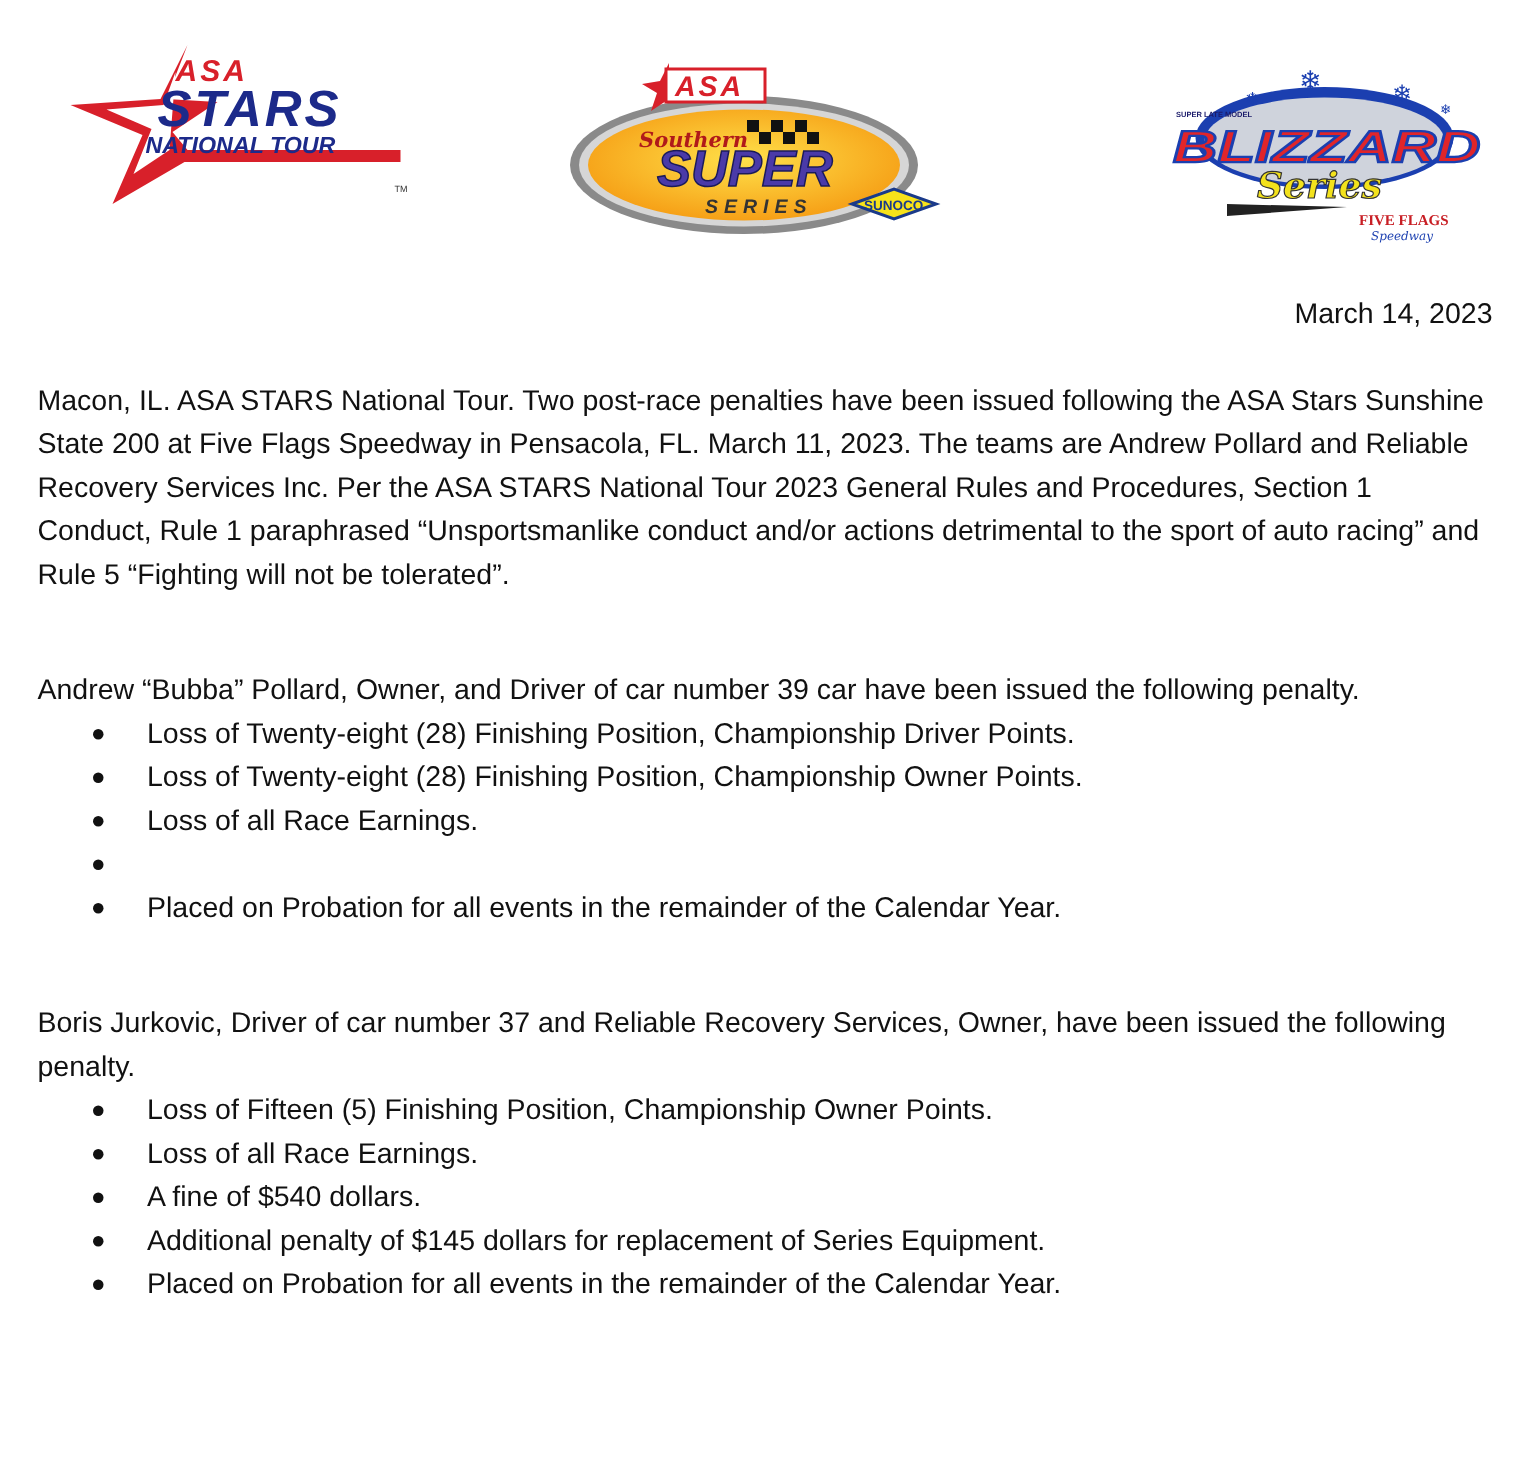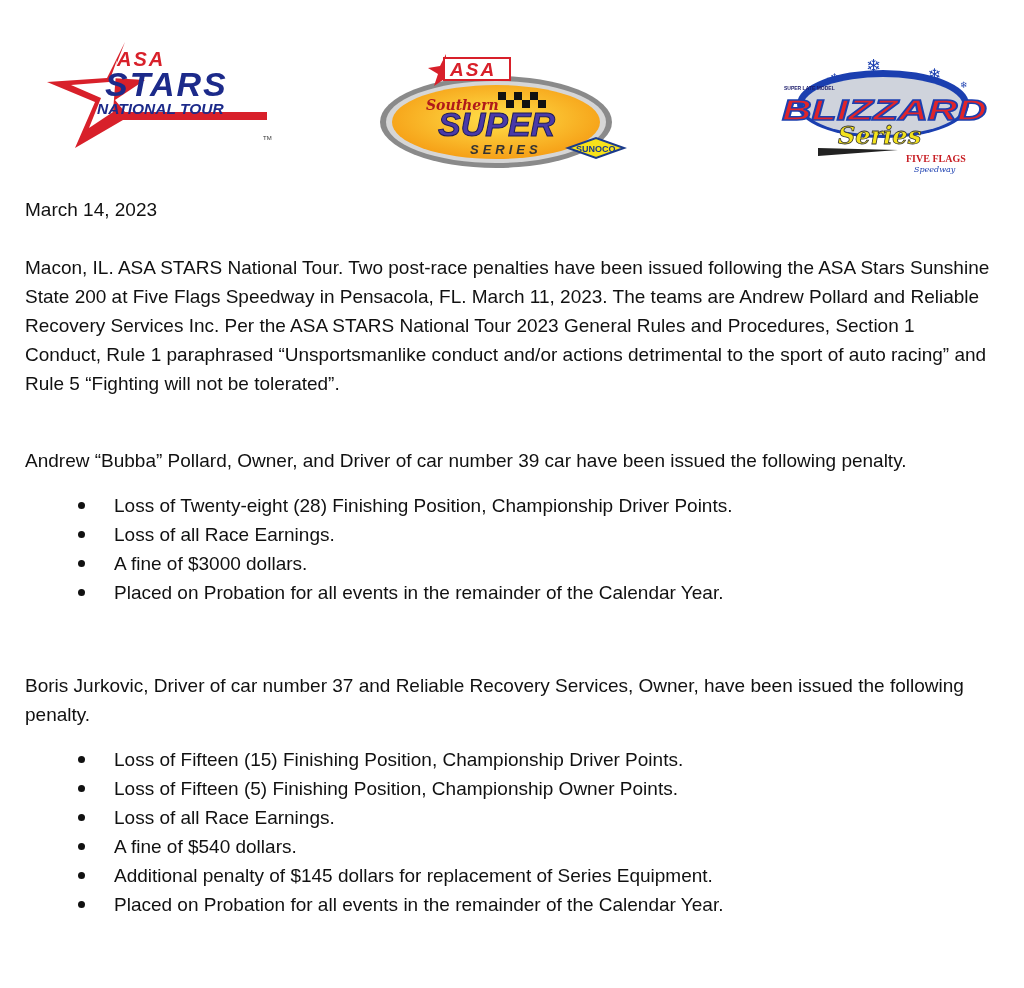--- a/index.html
+++ b/index.html
@@ -1,33 +1,33 @@
 <!DOCTYPE html>
 <html><head>
 <meta charset="utf-8">
 <style>
   html, body { margin: 0; padding: 0; background: #ffffff; }
   body {
     width: 1024px; height: 988px; position: relative; overflow: hidden;
     font-family: "Liberation Sans", "DejaVu Sans", sans-serif;
     color: #111111;
   }
-  .logos { position: absolute; top: 12px; left: 0; width: 812px; height: 175px; text-decoration: underline; }
+  .logos { position: absolute; top: 0; left: 0; width: 812px; height: 175px; text-decoration: underline; }
   .logo { position: absolute; }
   .logo svg { display: block; }
   #logo-asa-stars { left: 45px; top: 28px; }
   #logo-southern { left: 378px; top: 40px; }
   #logo-blizzard { left: 778px; top: 40px; }
 
   .doc { position: absolute; left: 25px; top: 195px; width: 970px; font-size: 19px; line-height: 29px; }
-  .date { margin: 0; height: 29px; }
+  .date { margin: 0; height: 29px; text-align: right; }
   .para { margin: 0; }
   .gap-1 { height: 29px; }
   .gap-2 { height: 48px; }
-  ul.penalties { list-style: none; margin: 16px; padding: 0; }
+  ul.penalties { list-style: none; margin: 0; padding: 0; }
   ul.penalties li { position: relative; padding-left: 73px; height: 29px; }
   ul.penalties li .bullet {
     position: absolute; left: 37px; top: 11px; width: 7px; height: 7px;
     border-radius: 50%; background: #111;
   }
 </style>
 </head>
 <body>
 
 <div class="logos">
@@ -98,31 +98,31 @@
 <div class="doc">
   <p class="date">March 14, 2023</p>
   <div class="gap-1"></div>
   <p class="para">Macon, IL.  ASA STARS National Tour.  Two post-race penalties have been issued following the ASA Stars Sunshine State 200 at Five Flags Speedway in Pensacola, FL. March 11, 2023. The teams are Andrew Pollard and Reliable Recovery Services Inc.  Per the ASA STARS National Tour 2023 General Rules and Procedures, Section 1 Conduct, Rule 1 paraphrased “Unsportsmanlike conduct and/or actions detrimental to the sport of auto racing” and Rule 5 “Fighting will not be tolerated”.</p>
   <div class="gap-2"></div>
 
   <section>
     <p class="para">Andrew “Bubba” Pollard, Owner, and Driver of car number 39 car have been issued the following penalty.</p>
     <ul class="penalties">
       <li><span class="bullet"></span><span>Loss of Twenty-eight (28) Finishing Position, Championship Driver Points.</span></li>
+      <li><span class="bullet"></span><span>Loss of Twenty-eight (28) Finishing Position, Championship Owner Points.</span></li>
       <li><span class="bullet"></span><span>Loss of all Race Earnings.</span></li>
-      <li><span class="bullet"></span><span>A fine of $3000 dollars.</span></li>
+      <li><span class="bullet"></span></li>
       <li><span class="bullet"></span><span>Placed on Probation for all events in the remainder of the Calendar Year.</span></li>
     </ul>
   </section>
   <div class="gap-2"></div>
 
   <section>
     <p class="para">Boris Jurkovic, Driver of car number 37 and Reliable Recovery Services, Owner, have been issued the following penalty.</p>
     <ul class="penalties">
-      <li><span class="bullet"></span><span>Loss of Fifteen (15) Finishing Position, Championship Driver Points.</span></li>
       <li><span class="bullet"></span><span>Loss of Fifteen (5) Finishing Position, Championship Owner Points.</span></li>
       <li><span class="bullet"></span><span>Loss of all Race Earnings.</span></li>
       <li><span class="bullet"></span><span>A fine of $540 dollars.</span></li>
       <li><span class="bullet"></span><span>Additional penalty of $145 dollars for replacement of Series Equipment.</span></li>
       <li><span class="bullet"></span><span>Placed on Probation for all events in the remainder of the Calendar Year.</span></li>
     </ul>
   </section>
 </div>
 
 </body></html>

